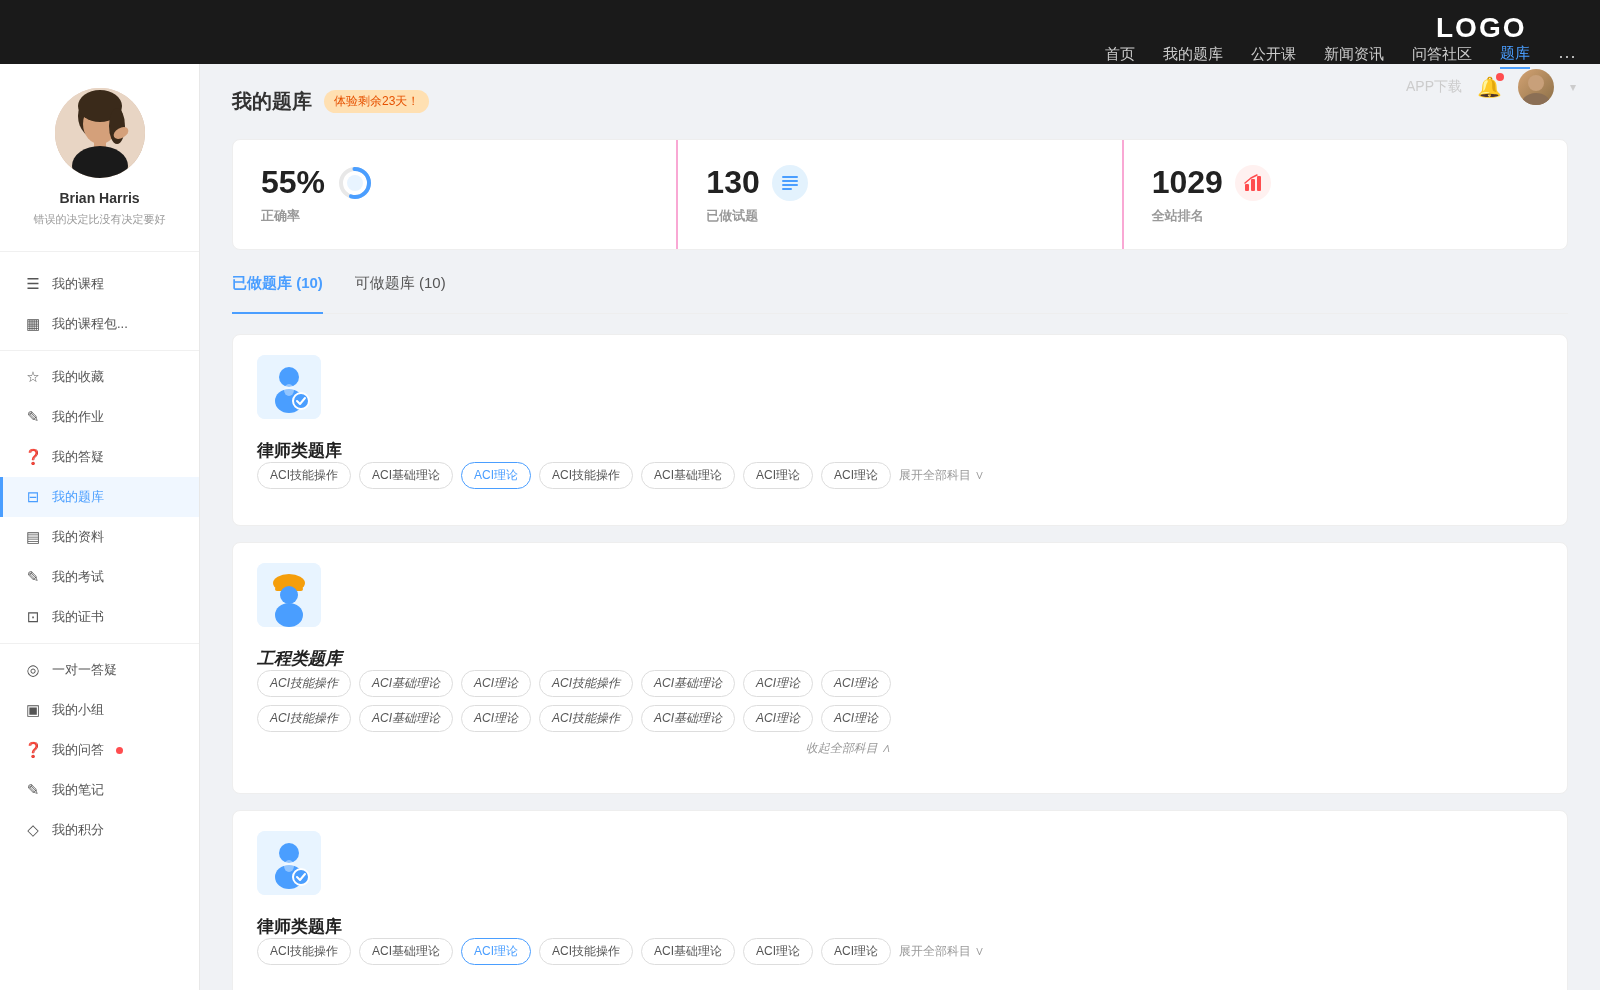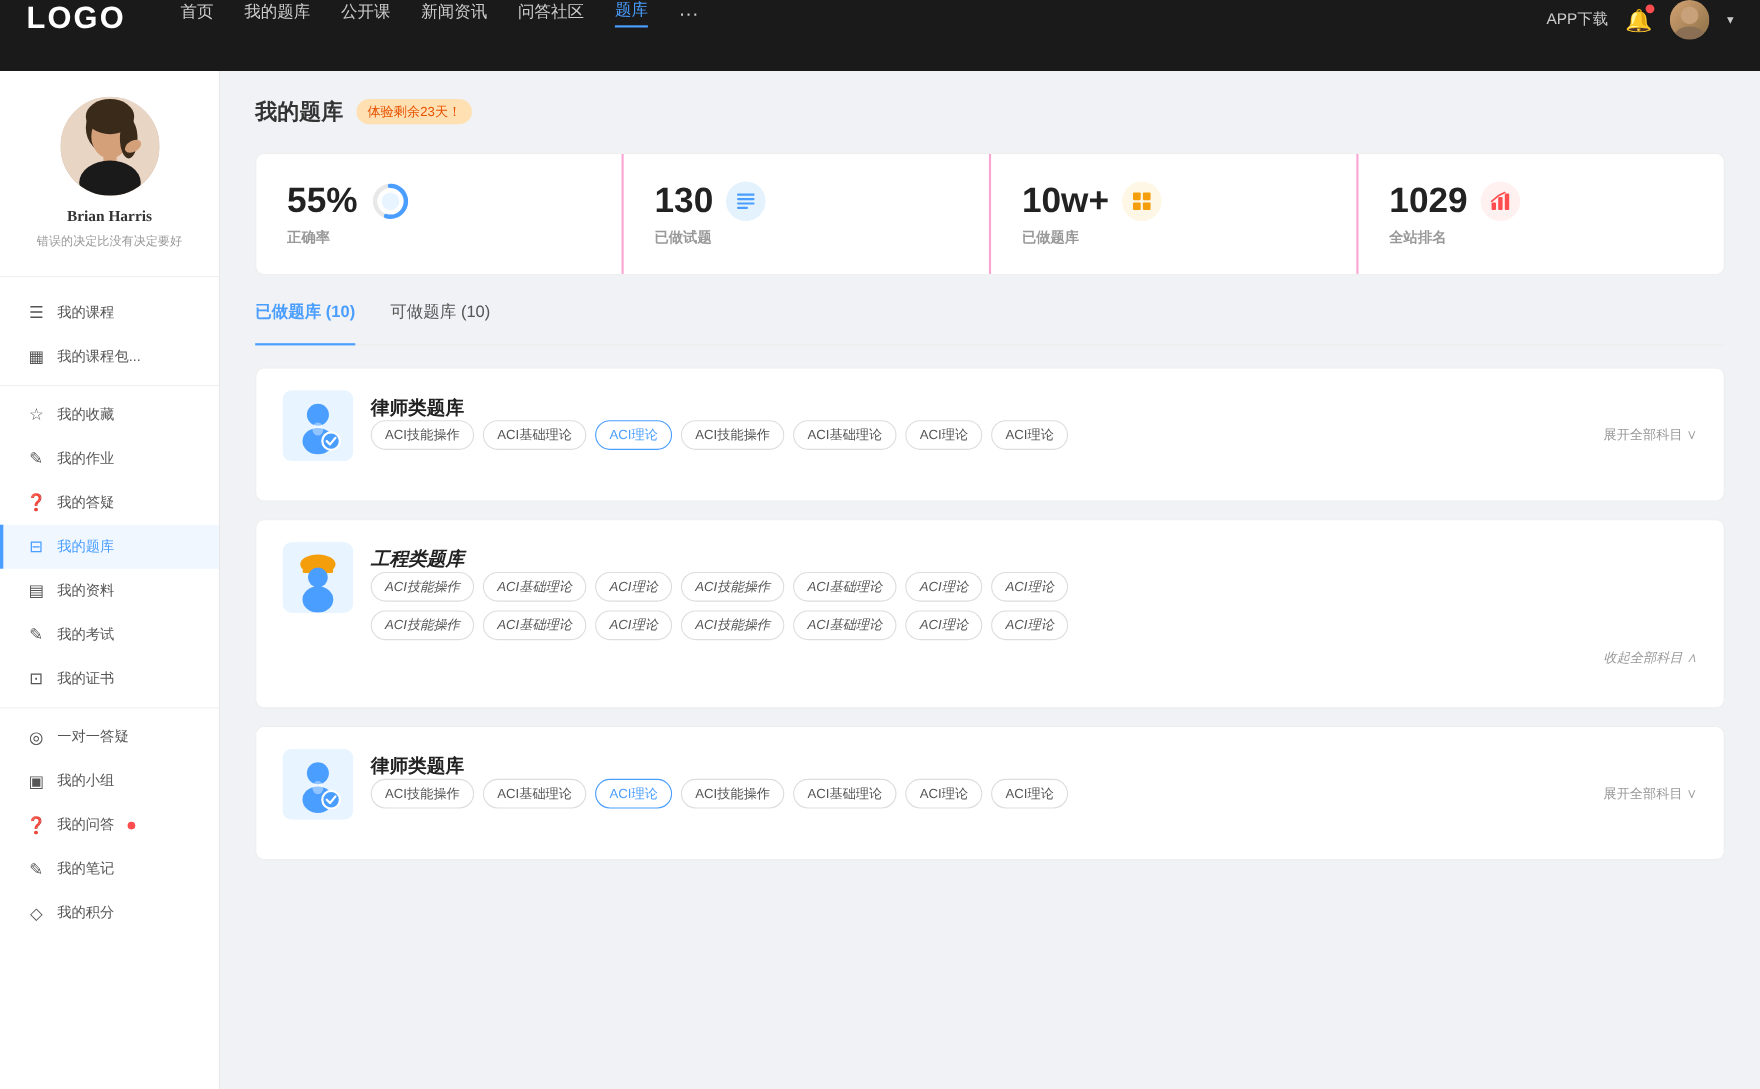--- a/index.html
+++ b/index.html
@@ -3,25 +3,26 @@
   <meta charset="utf-8">
   <style>
     * { box-sizing: border-box; margin: 0; padding: 0; }
     body { font-family: -apple-system, BlinkMacSystemFont, 'PingFang SC', 'Microsoft YaHei', sans-serif; background: #f0f2f5; color: #333; }
 
     
     .navbar {
       background: #1a1a1a;
       height: 64px;
       display: flex;
-      align-items: flex-start;
-      padding: 0 24px;
+      align-items: flex-end;
+      padding: 12px 24px;
       position: fixed;
       top: 0; left: 0; right: 0;
       z-index: 100;
+      flex-direction: column;
     }
     .nav-logo {
       color: white;
       font-size: 28px;
       font-weight: bold;
       letter-spacing: 2px;
       margin-right: 40px;
       min-width: 100px;
     }
     .nav-links {
@@ -113,21 +114,20 @@
       padding: 24px 0;
       flex-shrink: 0;
       border-right: 1px solid #e8e8e8;
     }
     .sidebar-profile {
       display: flex;
       flex-direction: column;
       align-items: center;
       padding: 0 16px 24px;
       border-bottom: 1px solid #f0f0f0;
-      font-family: Liberation Serif, serif;
     }
     .avatar-wrap {
       width: 90px;
       height: 90px;
       border-radius: 50%;
       overflow: hidden;
       background: #e8e8e8;
       margin-bottom: 12px;
     }
     .avatar-img {
@@ -306,20 +306,21 @@
       border-radius: 8px;
       margin-bottom: 16px;
       padding: 20px 24px;
       border: 1px solid #eee;
     }
     .qbank-header {
       display: flex;
       align-items: flex-start;
       gap: 16px;
       margin-bottom: 16px;
+      flex-direction: column;
     }
     .qbank-avatar {
       width: 64px;
       height: 64px;
       border-radius: 8px;
       background: #e8f4ff;
       display: flex;
       align-items: center;
       justify-content: center;
       flex-shrink: 0;
@@ -519,34 +520,20 @@
               <rect x="3" y="4" width="16" height="2" rx="1" fill="#4a9eff"></rect>
               <rect x="3" y="8" width="16" height="2" rx="1" fill="#4a9eff"></rect>
               <rect x="3" y="12" width="16" height="2" rx="1" fill="#4a9eff"></rect>
               <rect x="3" y="16" width="10" height="2" rx="1" fill="#4a9eff"></rect>
             </svg>
           </div>
         </div>
         <div class="stat-label">已做试题</div>
       </div>
 
-      <div class="stat-item">
-        <div class="stat-top">
-          <span class="stat-value">10w+</span>
-          <div class="stat-icon" style="background:#fff7e6;">
-            <svg width="22" height="22" viewBox="0 0 22 22">
-              <rect x="3" y="3" width="7" height="7" rx="1" fill="#f59e0b"></rect>
-              <rect x="12" y="3" width="7" height="7" rx="1" fill="#f59e0b"></rect>
-              <rect x="3" y="12" width="7" height="7" rx="1" fill="#f59e0b"></rect>
-              <rect x="12" y="12" width="7" height="7" rx="1" fill="#f59e0b"></rect>
-            </svg>
-          </div>
-        </div>
-        <div class="stat-label">已做题库</div>
-      </div>
 
       <div class="stat-item">
         <div class="stat-top">
           <span class="stat-value">1029</span>
           <div class="stat-icon" style="background:#fff1f0;">
             <svg width="22" height="22" viewBox="0 0 22 22">
               <rect x="3" y="12" width="4" height="7" rx="1" fill="#ff4d4f"></rect>
               <rect x="9" y="7" width="4" height="12" rx="1" fill="#ff4d4f"></rect>
               <rect x="15" y="4" width="4" height="15" rx="1" fill="#ff4d4f"></rect>
               <polyline points="3,11 9,6 15,3" fill="none" stroke="#ff4d4f" stroke-width="1.5" stroke-linecap="round" stroke-linejoin="round"></polyline>

